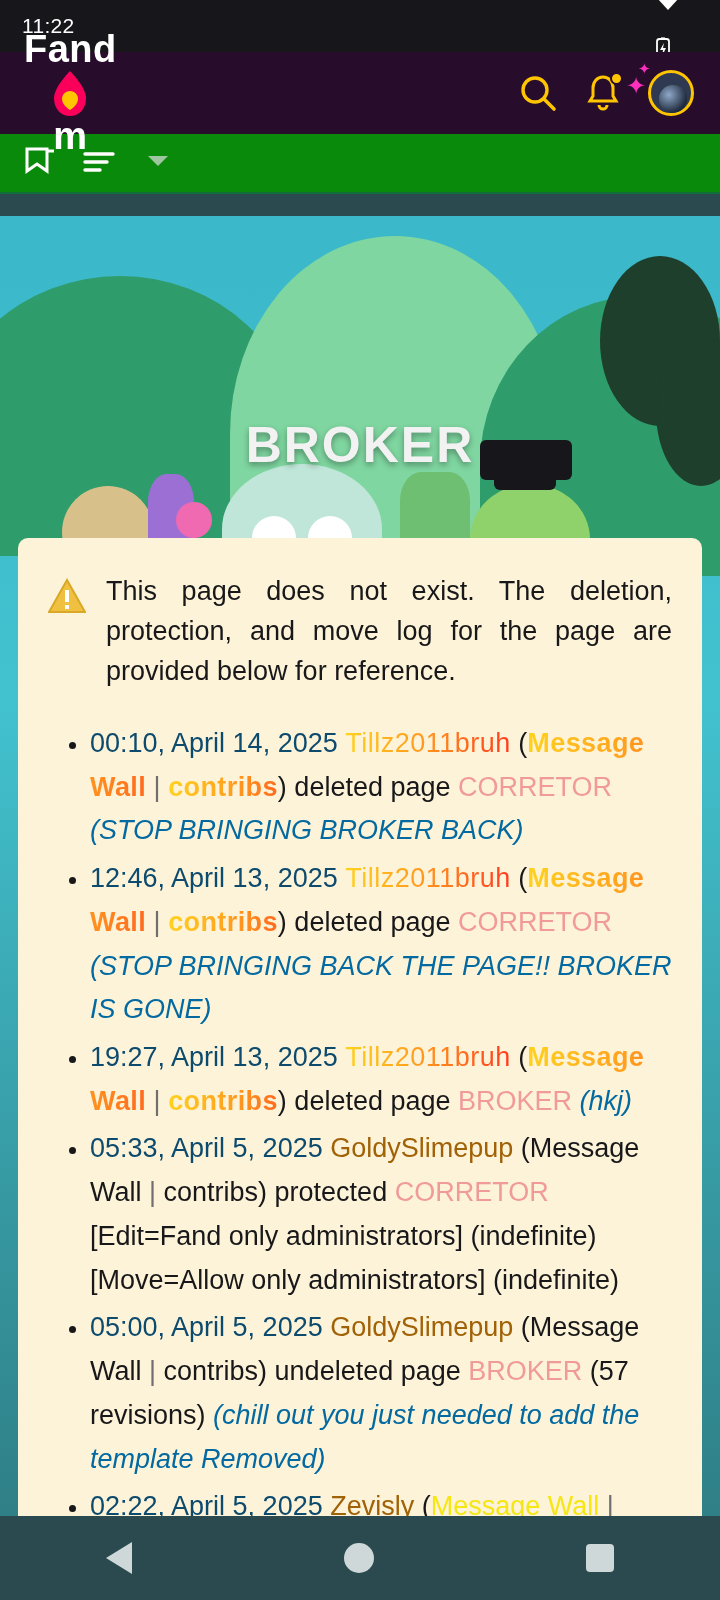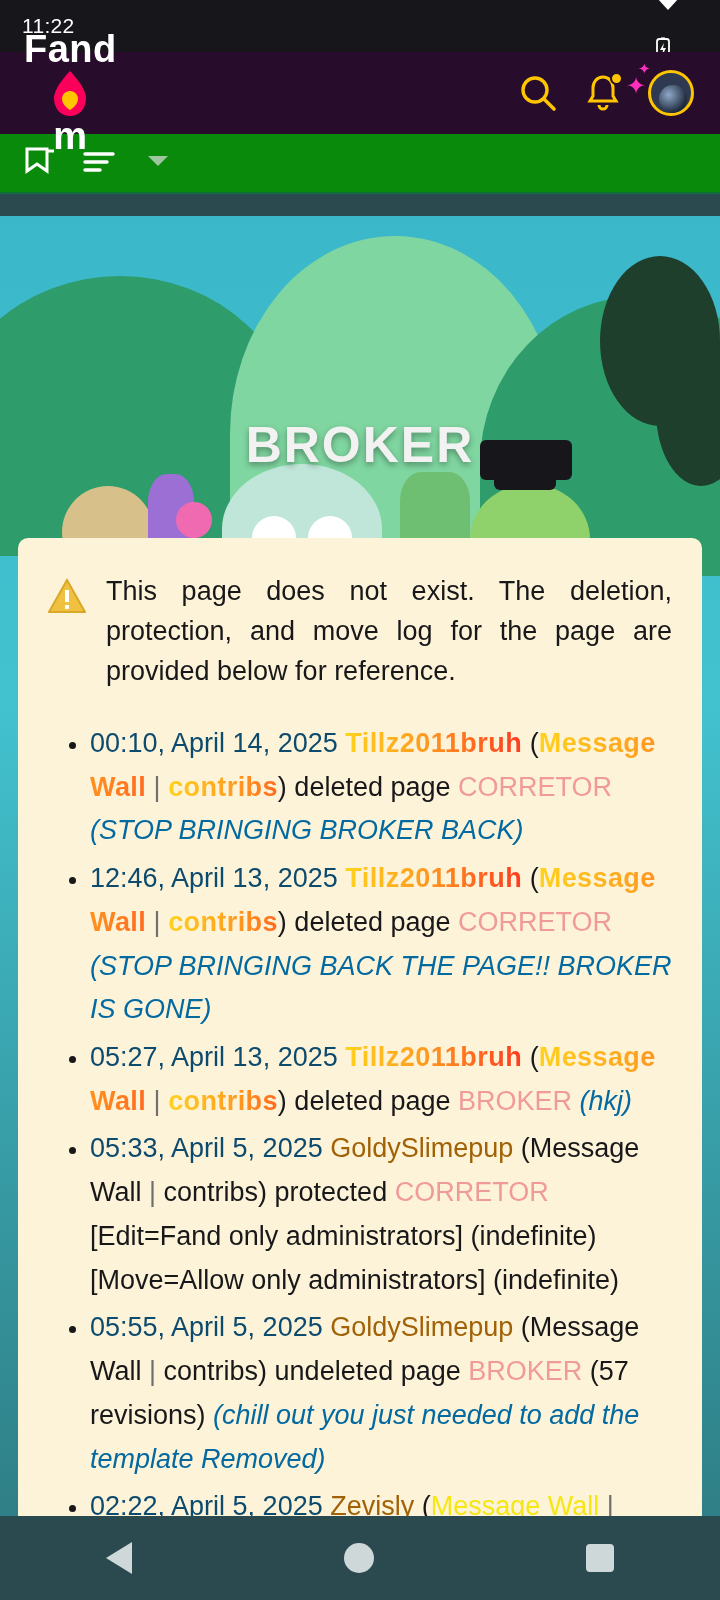--- a/index.html
+++ b/index.html
@@ -174,21 +174,21 @@
     font-size: 27px;
     color: #18181a;
     line-height: 1.62;
     margin-bottom: 4px;
     text-align: left;
   }
   ul.loglist li::marker { color: #18181a; font-size: 24px; }
   .ts { color: #0c4a6e; }
   .user-plain { color: #a16207; }
   .user-grad {
-    font-weight: bold;
+    font-weight: normal;
     background: linear-gradient(90deg,#ffd21e 0%, #ff9a1f 45%, #ff3b1f 100%);
     -webkit-background-clip: text;
     background-clip: text;
     color: transparent;
     letter-spacing: .5px;
     text-align: right;
   }
   .link-grad {
     font-weight: bold;
     background: linear-gradient(90deg,#ffd21e 0%, #ffa21f 55%, #ff6a1f 100%);
@@ -359,35 +359,35 @@
         </li>
 
         <li>
           <span class="ts">12:46, April 13, 2025</span>
           <span class="user-grad">Tillz2011bruh</span>
           <span>(</span><span class="link-grad">Message Wall</span><span class="pipe"> | </span><span class="link-grad">contribs</span><span>)</span><span> deleted page </span><span class="pagelink">CORRETOR</span><span></span>
           <span class="comment">(STOP BRINGING BACK THE PAGE!! BROKER IS GONE)</span>
         </li>
 
         <li>
-          <span class="ts">05:27, April 13, 2025</span>
+          <span class="ts">19:27, April 13, 2025</span>
           <span class="user-grad">Tillz2011bruh</span>
           <span>(</span><span class="link-grad">Message Wall</span><span class="pipe"> | </span><span class="link-grad">contribs</span><span>)</span><span> deleted page </span><span class="pagelink">BROKER</span><span></span>
           <span class="comment">(hkj)</span>
         </li>
 
         <li>
           <span class="ts">05:33, April 5, 2025</span>
           <span class="user-plain">GoldySlimepup</span>
           <span>(</span><span>Message Wall</span><span class="pipe"> | </span><span>contribs</span><span>)</span><span> protected </span><span class="pagelink">CORRETOR</span><span> [Edit=Fand only administrators] (indefinite) [Move=Allow only administrators] (indefinite)</span>
           <span class="comment"></span>
         </li>
 
         <li>
-          <span class="ts">05:55, April 5, 2025</span>
+          <span class="ts">05:00, April 5, 2025</span>
           <span class="user-plain">GoldySlimepup</span>
           <span>(</span><span>Message Wall</span><span class="pipe"> | </span><span>contribs</span><span>)</span><span> undeleted page </span><span class="pagelink">BROKER</span><span> (57 revisions) </span><span class="comment">(chill out you just needed to add the template Removed)</span>
         </li>
 
         <li>
           <span class="ts">02:22, April 5, 2025</span>
           <span class="user-plain">Zevisly</span>
           <span>(</span><span class="link-yellow">Message Wall</span><span class="pipe"> | </span>
           
         </li>

